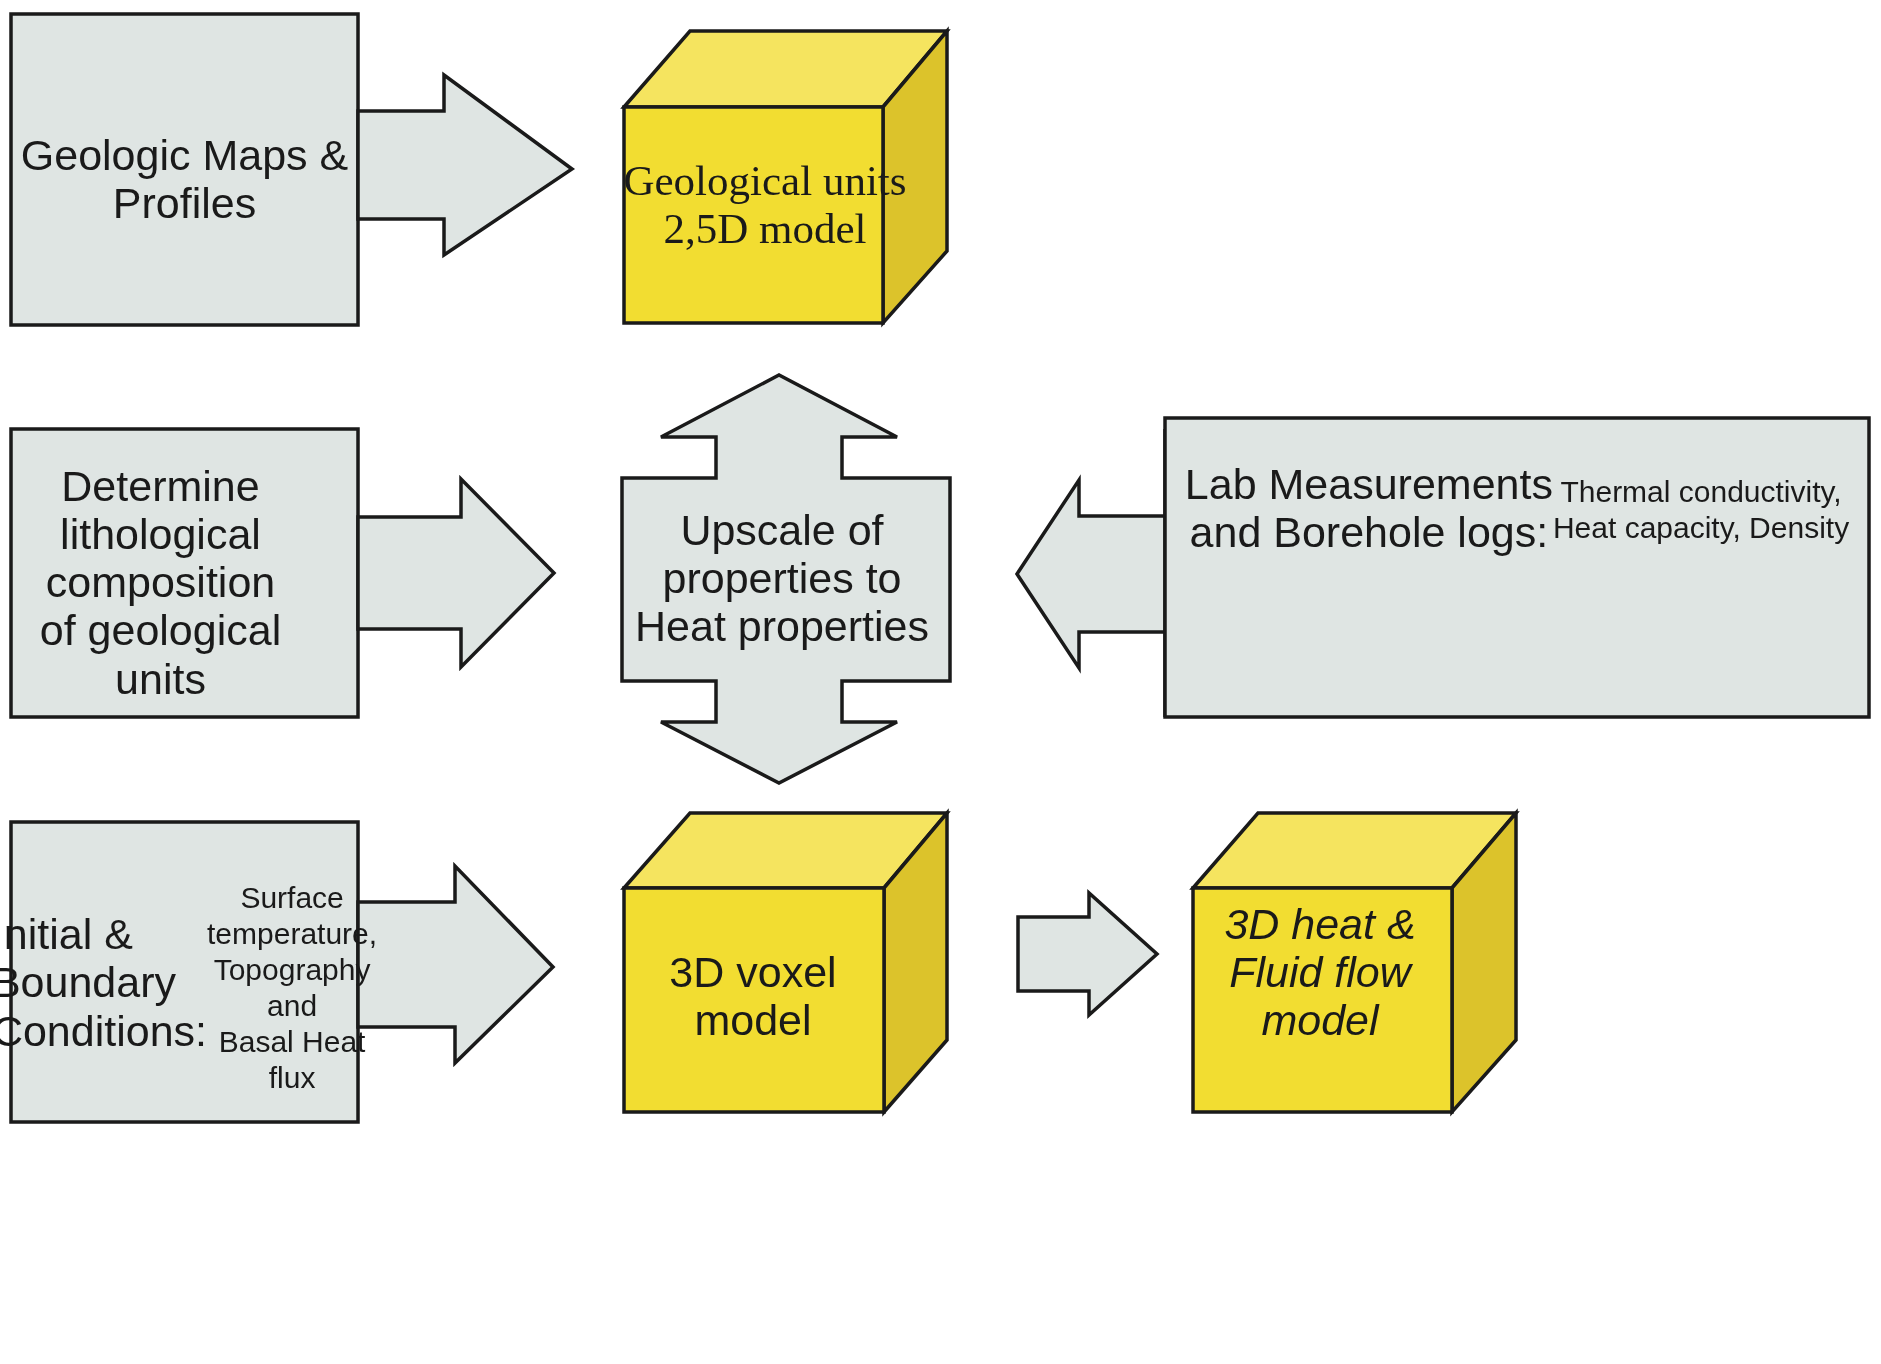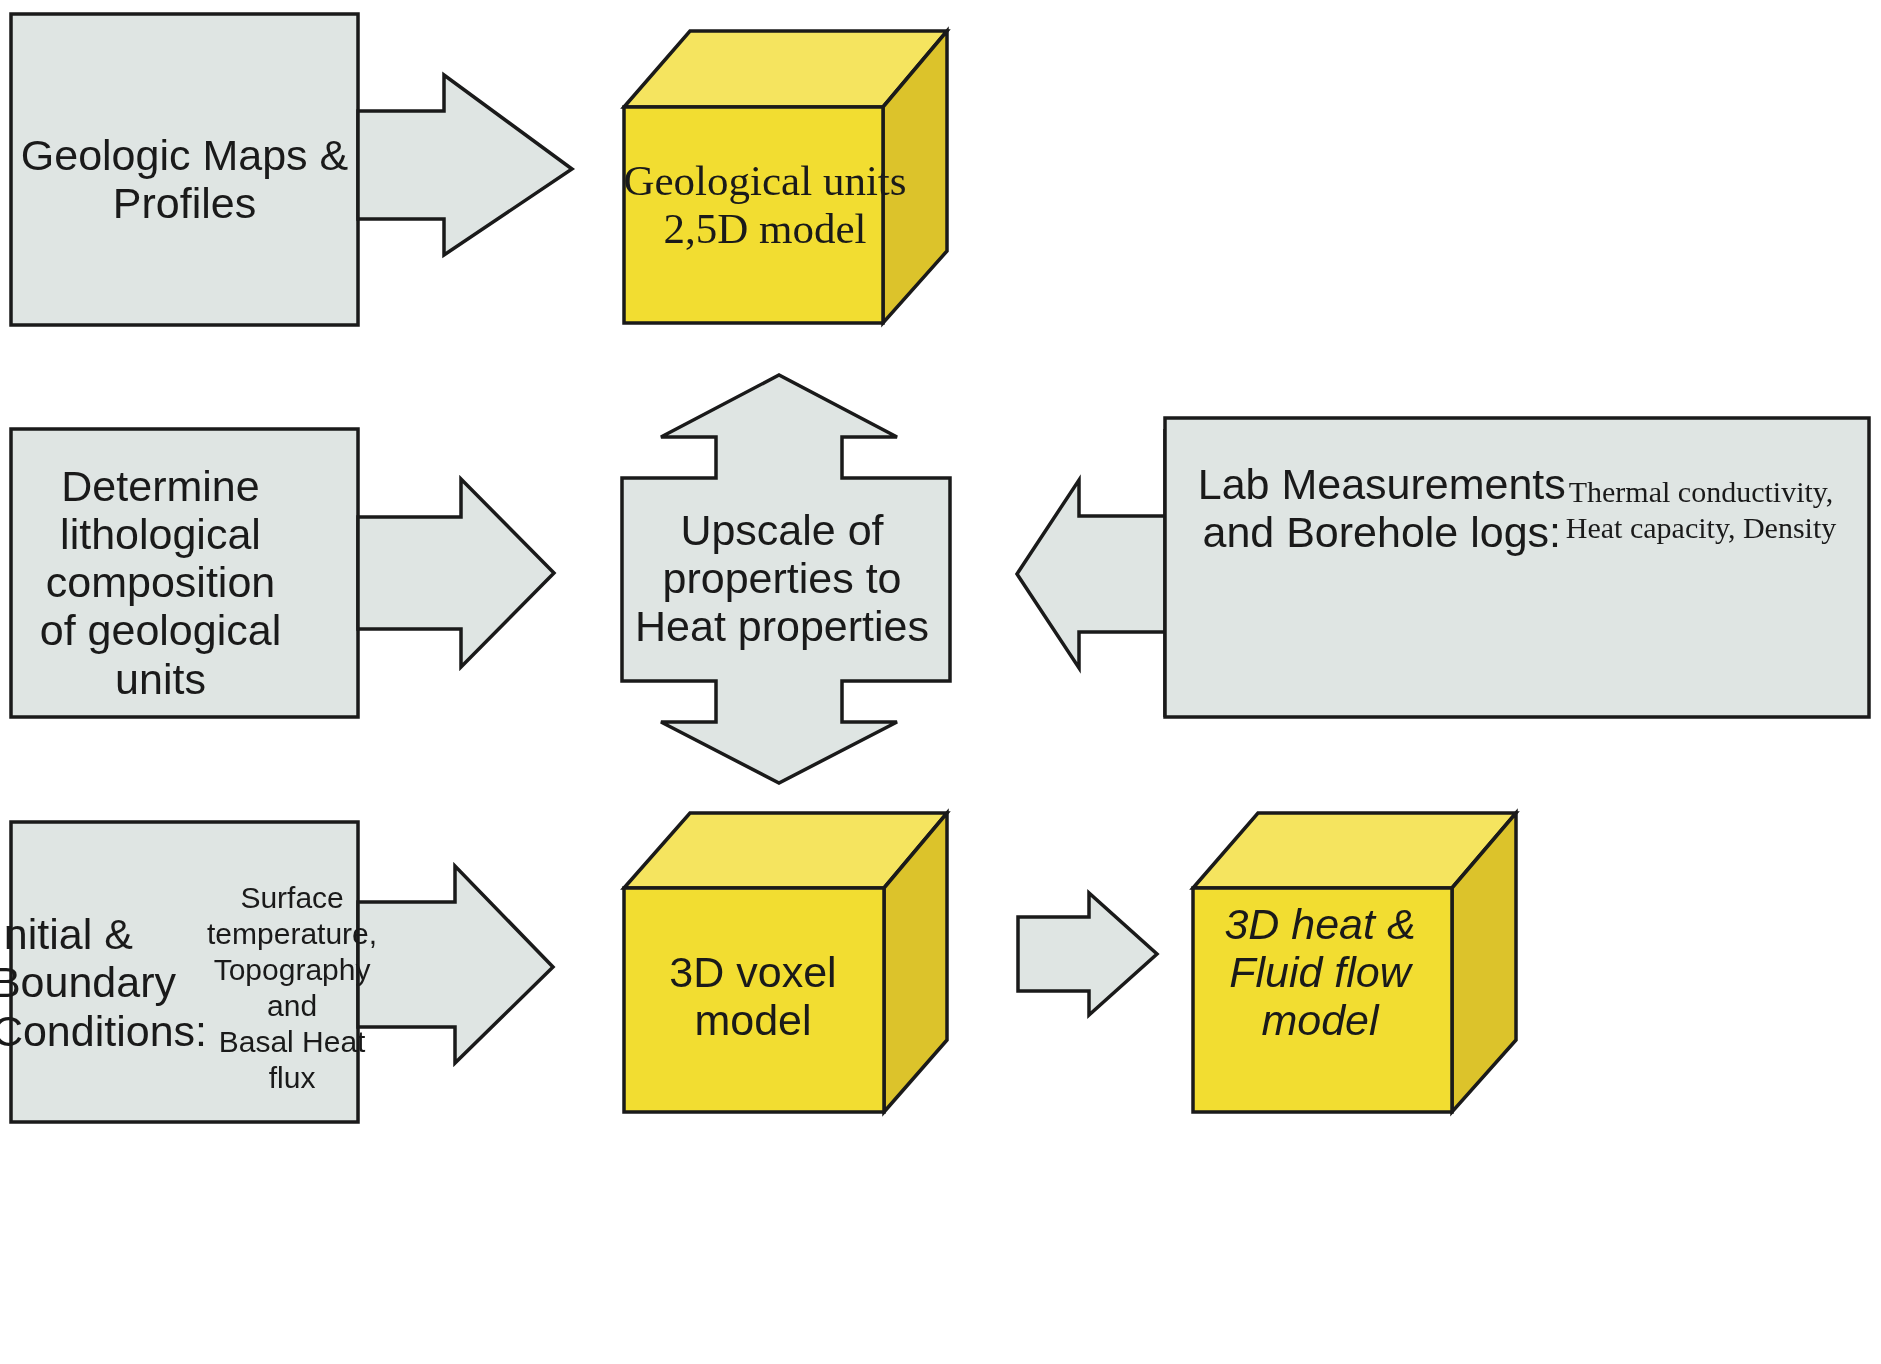--- a/index.html
+++ b/index.html
@@ -98,21 +98,21 @@
 composition
 of geological units</div>
 
   <div class="label lbl-big" style="left:612px; top:506px; width:340px;">Upscale of
 properties to
 Heat properties</div>
 
   <div class="label stack" style="left:1165px; top:460px; width:704px;">
     <span class="main" style="white-space:pre-line; text-align:center;">Lab Measurements
 and Borehole logs:</span>
-    <span class="sub" style="white-space:pre-line; text-align:center;font-family:Liberation Serif, serif;">Thermal conductivity,
+    <span class="sub" style="white-space:pre-line; text-align:center;">Thermal conductivity,
 Heat capacity, Density</span>
   </div>
 
   <div class="label stack" style="left:11px; top:843px; width:347px;">
     <span class="main" style="white-space:pre-line; text-align:left;margin-top:26px;">Initial &amp;
 Boundary
 Conditions:</span>
     <span class="sub" style="white-space:pre-line; text-align:center;margin-top:37px;">Surface temperature,
 Topography  and
 Basal Heat flux</span>

